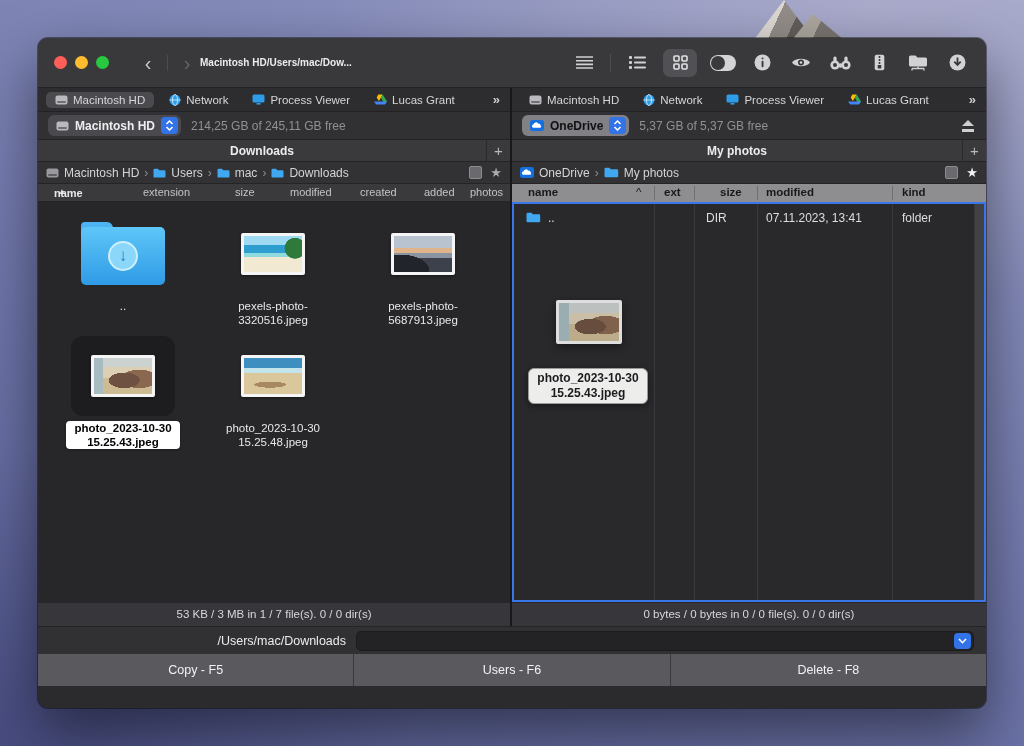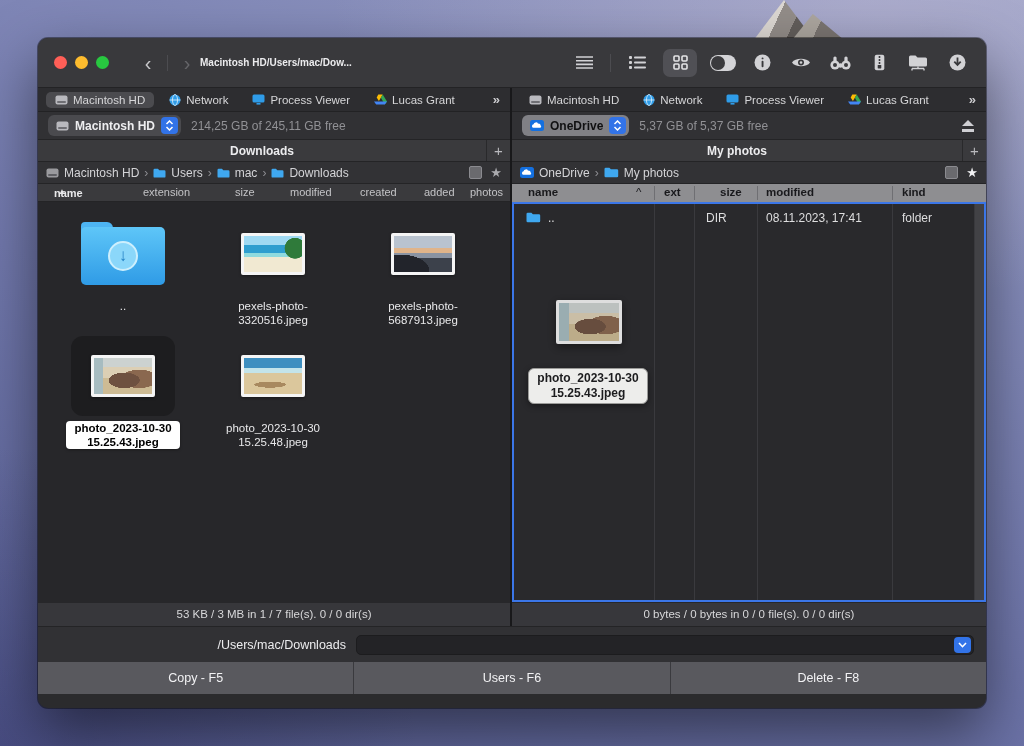--- a/index.html
+++ b/index.html
@@ -139,21 +139,21 @@
   .rrow { position:absolute; left:0; right:0; top:4px; height:22px; font-size:12px; color:#dededf; }
   .rrow span { position:absolute; top:3px; }
   .rfolder { position:absolute; left:12px; top:4px; }
   .scrolltrack { position:absolute; top:0; bottom:0; right:0; width:10px; background:#424246; border-left:1px solid #39393d; }
 
   
   .ghost-thumb { position:absolute; left:42px; top:96px; width:66px; height:44px; border:3px solid #f2f2f2; border-radius:2px; opacity:.9; box-shadow:0 3px 8px rgba(0,0,0,.45); }
   .ghost-label { position:absolute; left:14px; top:164px; width:120px; background:#ededeb; border:1px solid #9a9a98; border-radius:6px; padding:2px 4px; text-align:center; font-size:12px; font-weight:600; color:#1c1c1e; line-height:15px; box-shadow:0 2px 6px rgba(0,0,0,.4); }
 
   
-  .pathbar { height:36px; background:#313134; display:flex; align-items:center; border-top:1px solid #242426; }
+  .pathbar { height:28px; background:#313134; display:flex; align-items:center; border-top:1px solid #242426; }
   .pathlabel { width:318px; text-align:right; font-size:12.5px; color:#ececee; padding-right:10px; }
   .pathinput { flex:1; margin-right:12px; height:20px; background:#232326; border:1px solid #1c1c1e; border-radius:5px; position:relative; display:flex; align-items:center; }
   .pathinput input { flex:1; background:transparent; border:none; outline:none; color:#e8e8ea; font-size:12px; padding:0 8px; font-family:"Liberation Sans",sans-serif; }
   .ddbtn { width:17px; height:16px; background:#3273e8; border-radius:4px; margin-right:2px; display:flex; align-items:center; justify-content:center; }
 
   
   .cmdbar { height:32px; background:#3a3a3e; display:flex; gap:1px; }
   .cmdbtn { flex:1; background:#59595e; color:#f2f2f4; font-size:12.5px; text-align:center; line-height:32px; }
 </style>
 </head>
@@ -523,21 +523,21 @@
         <div class="vline" style="left:243px"></div>
         <div class="vline" style="left:378px"></div>
         <div class="scrolltrack"></div>
 
         <div class="rrow">
           <svg class="rfolder" width="15" height="11" viewBox="0 0 15 11">
               <path d="M0.5 2 a1.3 1.3 0 0 1 1.3-1.3 h3.6 l1.5 1.5 h6 a1.3 1.3 0 0 1 1.3 1.3 v5.5 a1.3 1.3 0 0 1 -1.3 1.3 h-11.1 a1.3 1.3 0 0 1 -1.3 -1.3 Z" fill="#3fa8f0"></path>
             </svg>
           <span style="left:34px">..</span>
           <span style="left:192px">DIR</span>
-          <span style="left:252px">08.11.2023, 17:41</span>
+          <span style="left:252px">07.11.2023, 13:41</span>
           <span style="left:388px">folder</span>
         </div>
 
         <div class="ghost-thumb t-rocks"></div>
         <div class="ghost-label">photo_2023-10-30 15.25.43.jpeg</div>
       </div>
 
       <div class="statusbar">0 bytes / 0 bytes in 0 / 0 file(s). 0 / 0 dir(s)</div>
     </div>
   </div>

